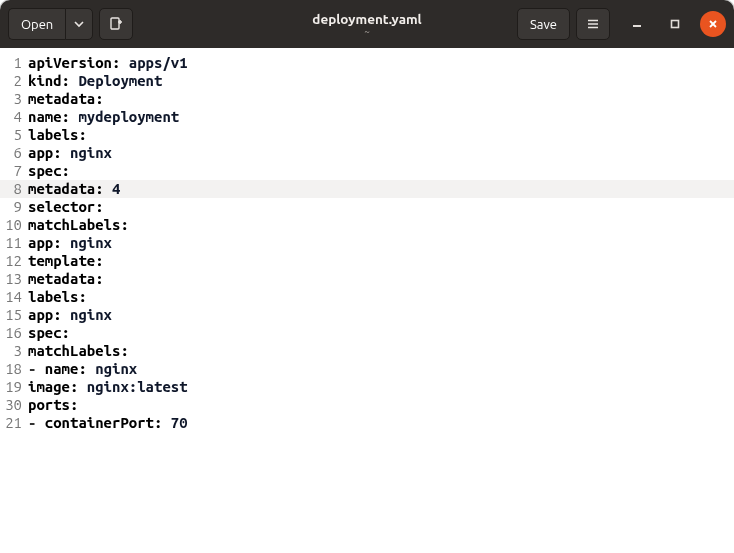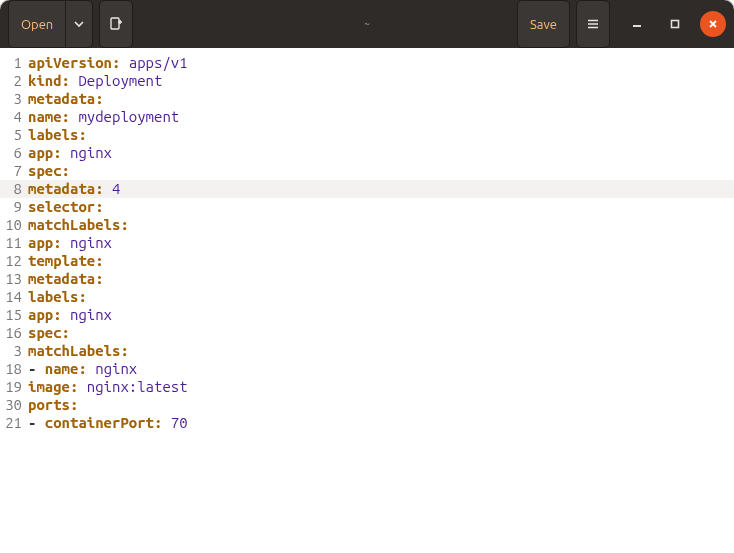--- a/index.html
+++ b/index.html
@@ -42,22 +42,22 @@
     display: flex;
     flex-direction: column;
     align-items: center;
     pointer-events: none;
   }
   .tb-right { margin-left: auto; }
   .btn {
     background: #3a3735;
     border: 1px solid #1f1c1a;
     border-radius: 5px;
-    color: #fdba74;
-    height: 48px;
+    color: #ffffff;
+    height: 32px;
     display: flex;
     align-items: center;
     justify-content: center;
     font-size: 13px;
     padding: 0 12px;
     box-sizing: border-box;
     cursor: pointer;
     text-align: center;
   }
   .btn.icon-only { padding: 0; width: 34px; }
@@ -82,22 +82,22 @@
     font-size: 15px;
     line-height: 18px;
     overflow: hidden;
     display: flex;
     padding-top: 6px;
   }
   .row { height: 18px; display: flex; }
   .row.current { background: #f3f2f1; }
   .gline { width: 28px; text-align: right; padding-right: 6px; box-sizing: border-box; color:#777; }
   .cline { flex: 1; }
-  .k-key { color: #a16207; font-weight: 700; }  
-  .k-val { color: #4c1d95; }                     
+  .k-key { color: #000000; font-weight: 700; }  
+  .k-val { color: #0f172a; font-weight: bold; }                     
   .k-dash { color: #333; font-weight: 700; }
   svg { display: block; }
 </style>
 </head>
 <body>
 
 <div class="window">
 
   <div class="titlebar">
     <div class="tb-left">
@@ -118,20 +118,21 @@
           <svg width="16" height="16" viewBox="0 0 16 16">
             <rect x="3" y="2" width="8" height="11" rx="1" fill="none" stroke="#e9e5e2" stroke-width="1.4"></rect>
             <line x1="10" y1="6" x2="14" y2="6" stroke="#e9e5e2" stroke-width="1.6"></line>
             <line x1="12" y1="4" x2="12" y2="8" stroke="#e9e5e2" stroke-width="1.6"></line>
           </svg>
         </span>
       </div>
     </div>
 
     <div class="tb-center">
+      <div class="title-main">deployment.yaml</div>
       <div class="title-sub">~</div>
     </div>
 
     <div class="tb-right">
       <div class="btn">
         <span>Save</span>
       </div>
       <div class="btn icon-only">
         <span>
           <svg width="14" height="14" viewBox="0 0 14 14">

